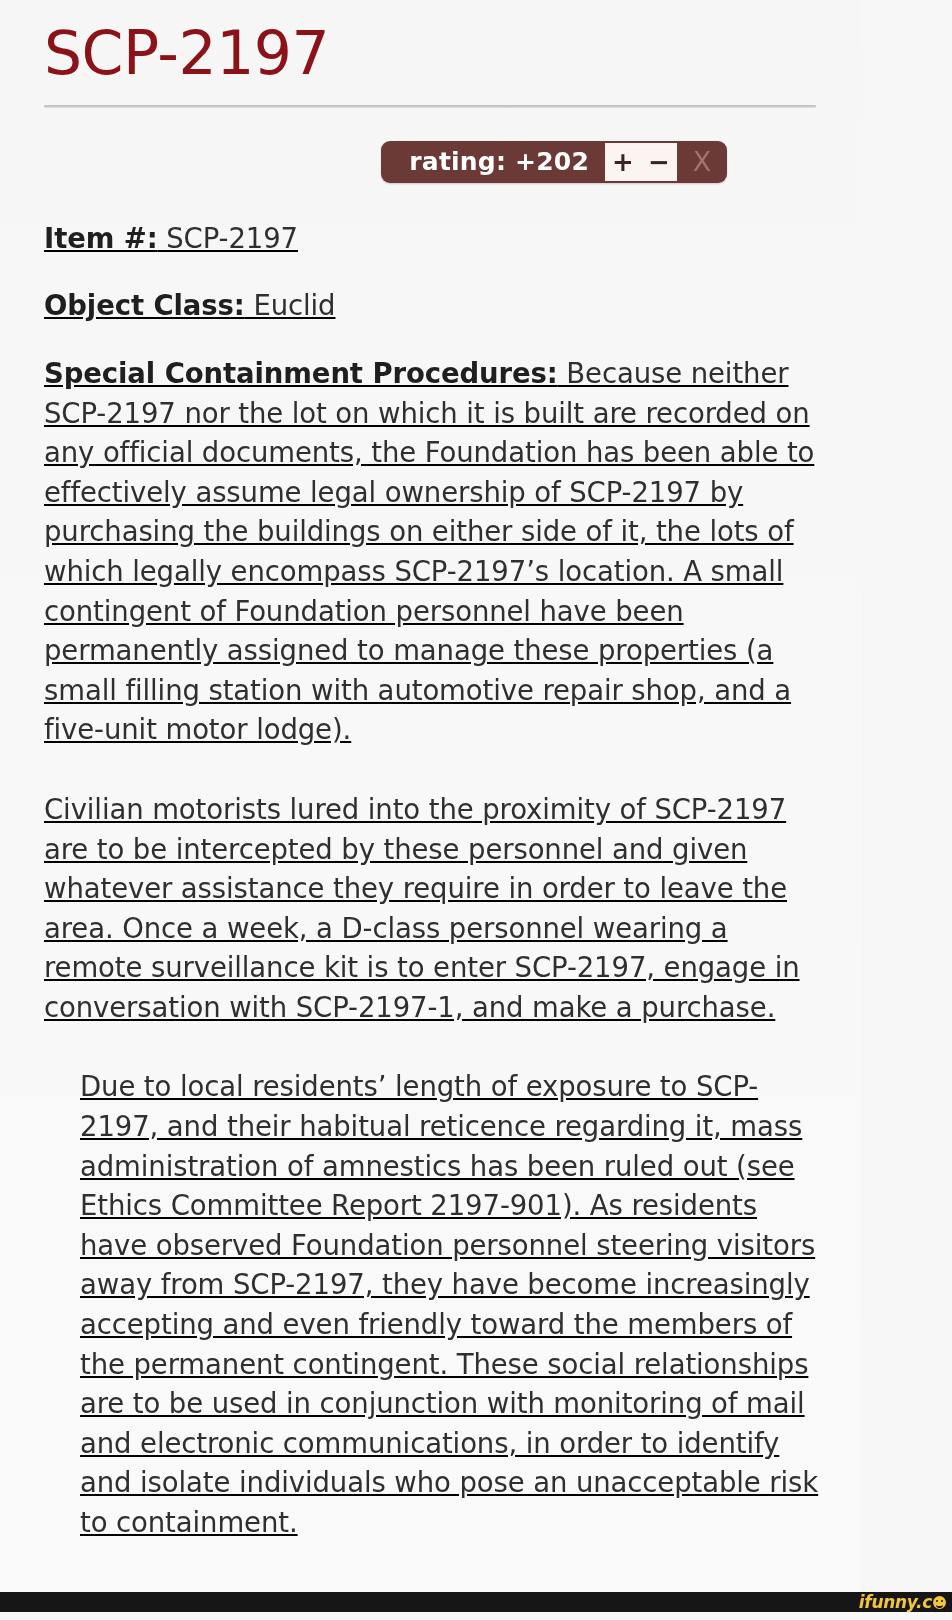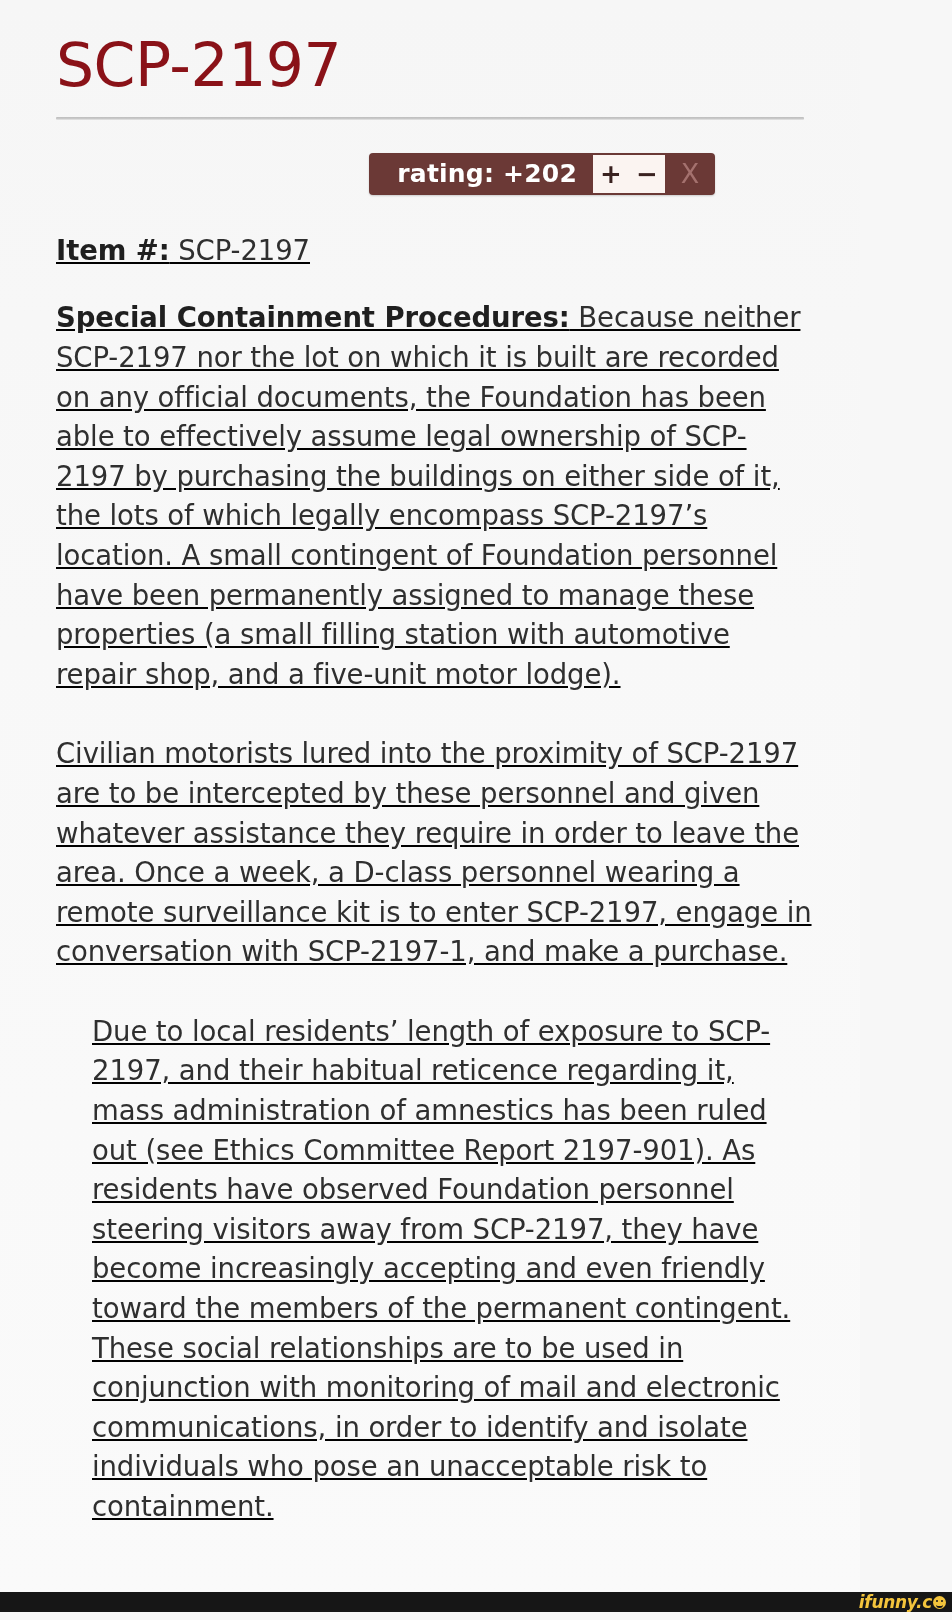--- a/index.html
+++ b/index.html
@@ -19,21 +19,21 @@
     position: relative;
   }
 
   .page {
     position: absolute;
     left: 0;
     top: 0;
     width: 860px;
     height: 1600px;
     background: linear-gradient(180deg, #f6f6f6 0%, #f8f8f8 40%, #fafafa 100%);
-    padding: 12px;
+    padding: 0;
   }
 
   
   .page-title {
     margin: 0;
     padding: 18px 0 0 44px;
     color: #8a1218;
     font-size: 60px;
     font-weight: 400;
     line-height: 1.18;
@@ -55,21 +55,21 @@
     padding-right: 133px;
     display: flex;
     justify-content: flex-end;
   }
 
   .rating-widget {
     display: flex;
     align-items: stretch;
     height: 42px;
     background: #6b3936;
-    border-radius: 4px;
+    border-radius: 9px;
     overflow: hidden;
     box-shadow: 0 1px 2px rgba(0,0,0,0.18);
   }
 
   .rating-label {
     display: flex;
     align-items: center;
     padding: 0 16px 0 28px;
     color: #ffffff;
     font-size: 25px;
@@ -210,20 +210,21 @@
         <span class="rating-btn">−</span>
       </span>
       <span class="rating-close">X</span>
     </div>
   </div>
 
   <div class="content">
 
     <p class="field-line"><b>Item #:</b><span> SCP-2197</span></p>
 
+    <p class="field-line"><b>Object Class:</b><span> Euclid</span></p>
 
     <p><b>Special Containment Procedures:</b><span> Because neither SCP-2197 nor the lot on which it is built are recorded on any official documents, the Foundation has been able to effectively assume legal ownership of SCP-2197 by purchasing the buildings on either side of it, the lots of which legally encompass SCP-2197’s location. A small contingent of Foundation personnel have been permanently assigned to manage these properties (a small filling station with automotive repair shop, and a five-unit motor lodge).</span></p>
 
     <p>Civilian motorists lured into the proximity of SCP-2197 are to be intercepted by these personnel and given whatever assistance they require in order to leave the area. Once a week, a D-class personnel wearing a remote surveillance kit is to enter SCP-2197, engage in conversation with SCP-2197-1, and make a purchase.</p>
 
     <p>Due to local residents’ length of exposure to SCP-2197, and their habitual reticence regarding it, mass administration of amnestics has been ruled out (see Ethics Committee Report 2197-901). As residents have observed Foundation personnel steering visitors away from SCP-2197, they have become increasingly accepting and even friendly toward the members of the permanent contingent. These social relationships are to be used in conjunction with monitoring of mail and electronic communications, in order to identify and isolate individuals who pose an unacceptable risk to containment.</p>
 
   </div>
 </div>
 

